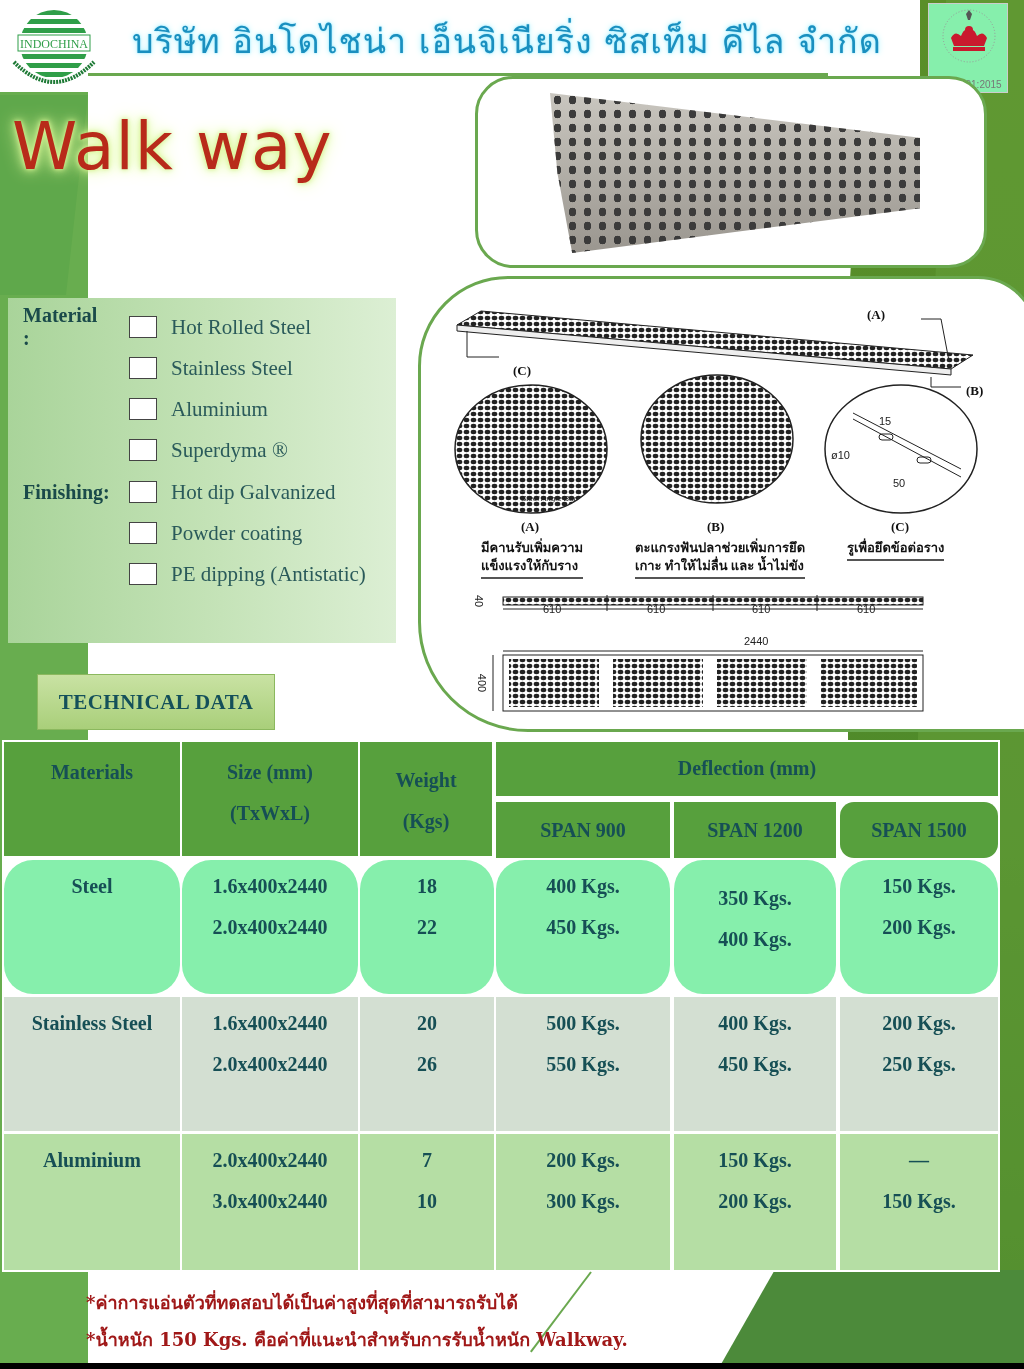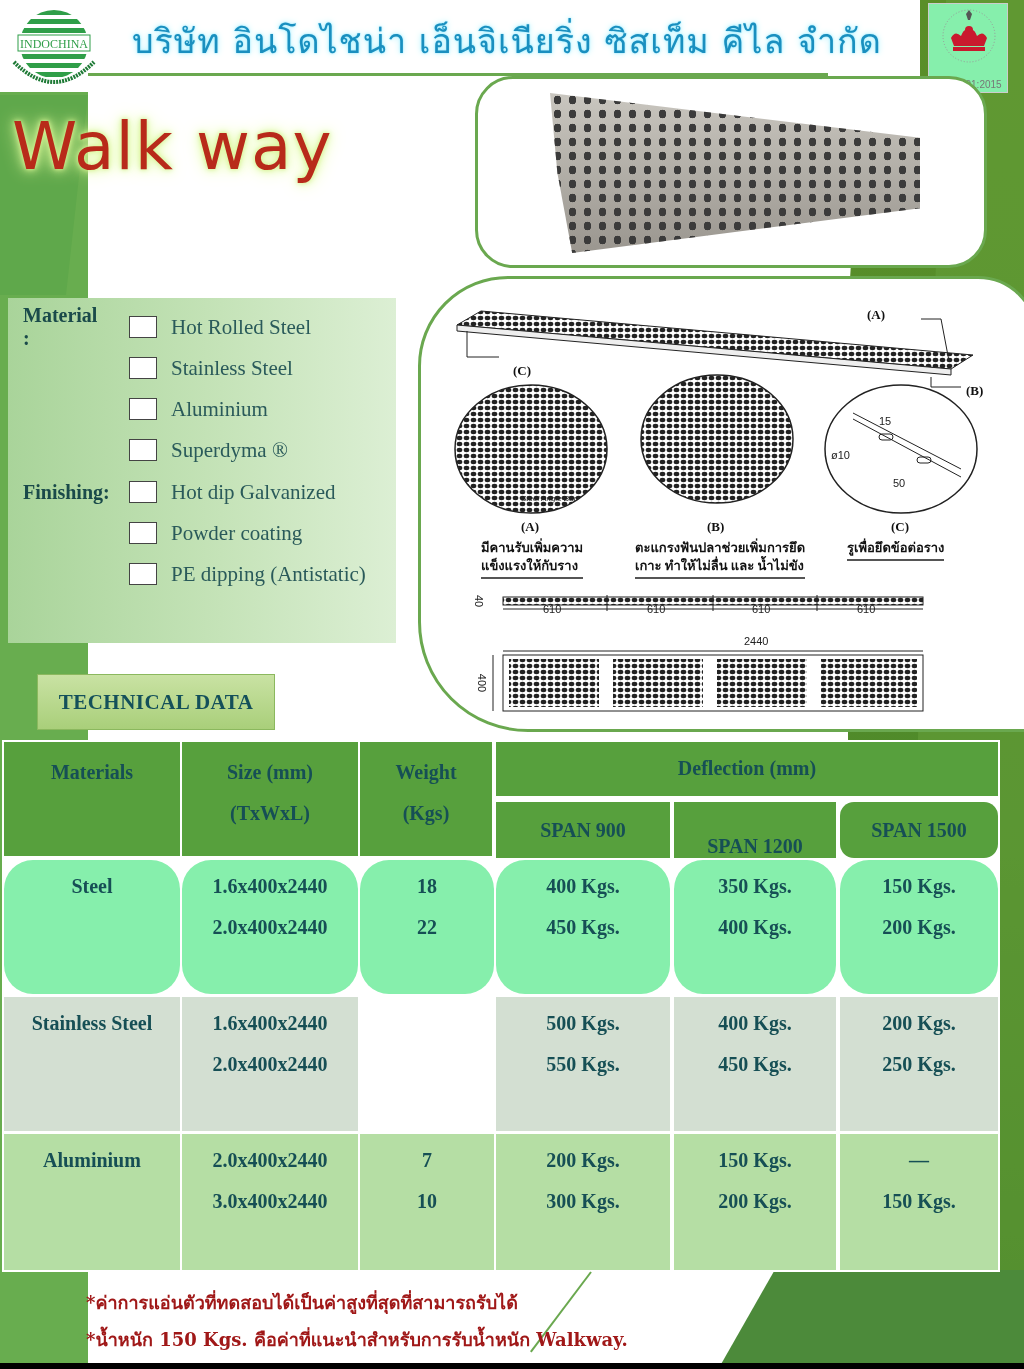--- a/index.html
+++ b/index.html
@@ -237,31 +237,31 @@
 
 <div class="table">
 
   <div class="cell hdr" style="left:180px; top:2px; width:176px; height:114px; padding-top:10px;">
     <span class="line">Size (mm)</span>
     <span class="line">(TxWxL)</span>
   </div>
   <div class="cell hdr" style="left:2px; top:2px; width:176px; height:114px; padding-top:10px;">
     <span class="line">Materials</span>
   </div>
-  <div class="cell hdr" style="left:358px; top:2px; width:132px; height:114px; padding-top:10px;">
+  <div class="cell hdr" style="left:358px; top:2px; width:132px; height:114px; padding-top:18px;">
     <span class="line">Weight</span>
     <span class="line">(Kgs)</span>
   </div>
   <div class="cell hdr" style="left:494px; top:2px; width:502px; height:54px; padding-top:6px;">
     <span class="line">Deflection (mm)</span>
   </div>
   <div class="cell hdr" style="left:494px; top:62px; width:174px; height:56px; padding-top:8px;">
     <span class="line">SPAN 900</span>
   </div>
-  <div class="cell hdr" style="left:672px; top:62px; width:162px; height:56px; padding-top:24px;">
+  <div class="cell hdr" style="left:672px; top:62px; width:162px; height:56px; padding-top:8px;">
     <span class="line">SPAN 1200</span>
   </div>
   <div class="cell hdr" style="left:838px; top:62px; width:158px; height:56px; padding-top:8px;border-radius:14px;">
     <span class="line">SPAN 1500</span>
   </div>
 
   <div class="cell r-steel" style="left:2px; top:120px; width:176px; height:134px; padding-top:6px;">
       <span class="line">Steel</span>
     </div>
   <div class="cell r-steel" style="left:180px; top:120px; width:176px; height:134px; padding-top:6px;">
@@ -269,35 +269,39 @@
       <span class="line">2.0x400x2440</span>
     </div>
   <div class="cell r-steel" style="left:358px; top:120px; width:134px; height:134px; padding-top:6px;">
       <span class="line">18</span>
       <span class="line">22</span>
     </div>
   <div class="cell r-steel" style="left:494px; top:120px; width:174px; height:134px; padding-top:6px;">
       <span class="line">400 Kgs.</span>
       <span class="line">450 Kgs.</span>
     </div>
-  <div class="cell r-steel" style="left:672px; top:120px; width:162px; height:134px; padding-top:6px;">
+  <div class="cell r-steel" style="left:672px; top:120px; width:162px; height:134px; padding-top:18px;">
       <span class="line">350 Kgs.</span>
       <span class="line">400 Kgs.</span>
     </div>
   <div class="cell r-steel" style="left:838px; top:120px; width:158px; height:134px; padding-top:6px;">
       <span class="line">150 Kgs.</span>
       <span class="line">200 Kgs.</span>
     </div>
 
   <div class="cell r-ss" style="left:2px; top:257px; width:176px; height:134px; padding-top:6px;">
       <span class="line">Stainless Steel</span>
     </div>
   <div class="cell r-ss" style="left:180px; top:257px; width:176px; height:134px; padding-top:6px;">
       <span class="line">1.6x400x2440</span>
       <span class="line">2.0x400x2440</span>
+    </div>
+  <div class="cell r-ss" style="left:358px; top:257px; width:134px; height:134px; padding-top:6px;">
+      <span class="line">20</span>
+      <span class="line">26</span>
     </div>
   <div class="cell r-ss" style="left:494px; top:257px; width:174px; height:134px; padding-top:6px;">
       <span class="line">500 Kgs.</span>
       <span class="line">550 Kgs.</span>
     </div>
   <div class="cell r-ss" style="left:672px; top:257px; width:162px; height:134px; padding-top:6px;">
       <span class="line">400 Kgs.</span>
       <span class="line">450 Kgs.</span>
     </div>
   <div class="cell r-ss" style="left:838px; top:257px; width:158px; height:134px; padding-top:6px;">

